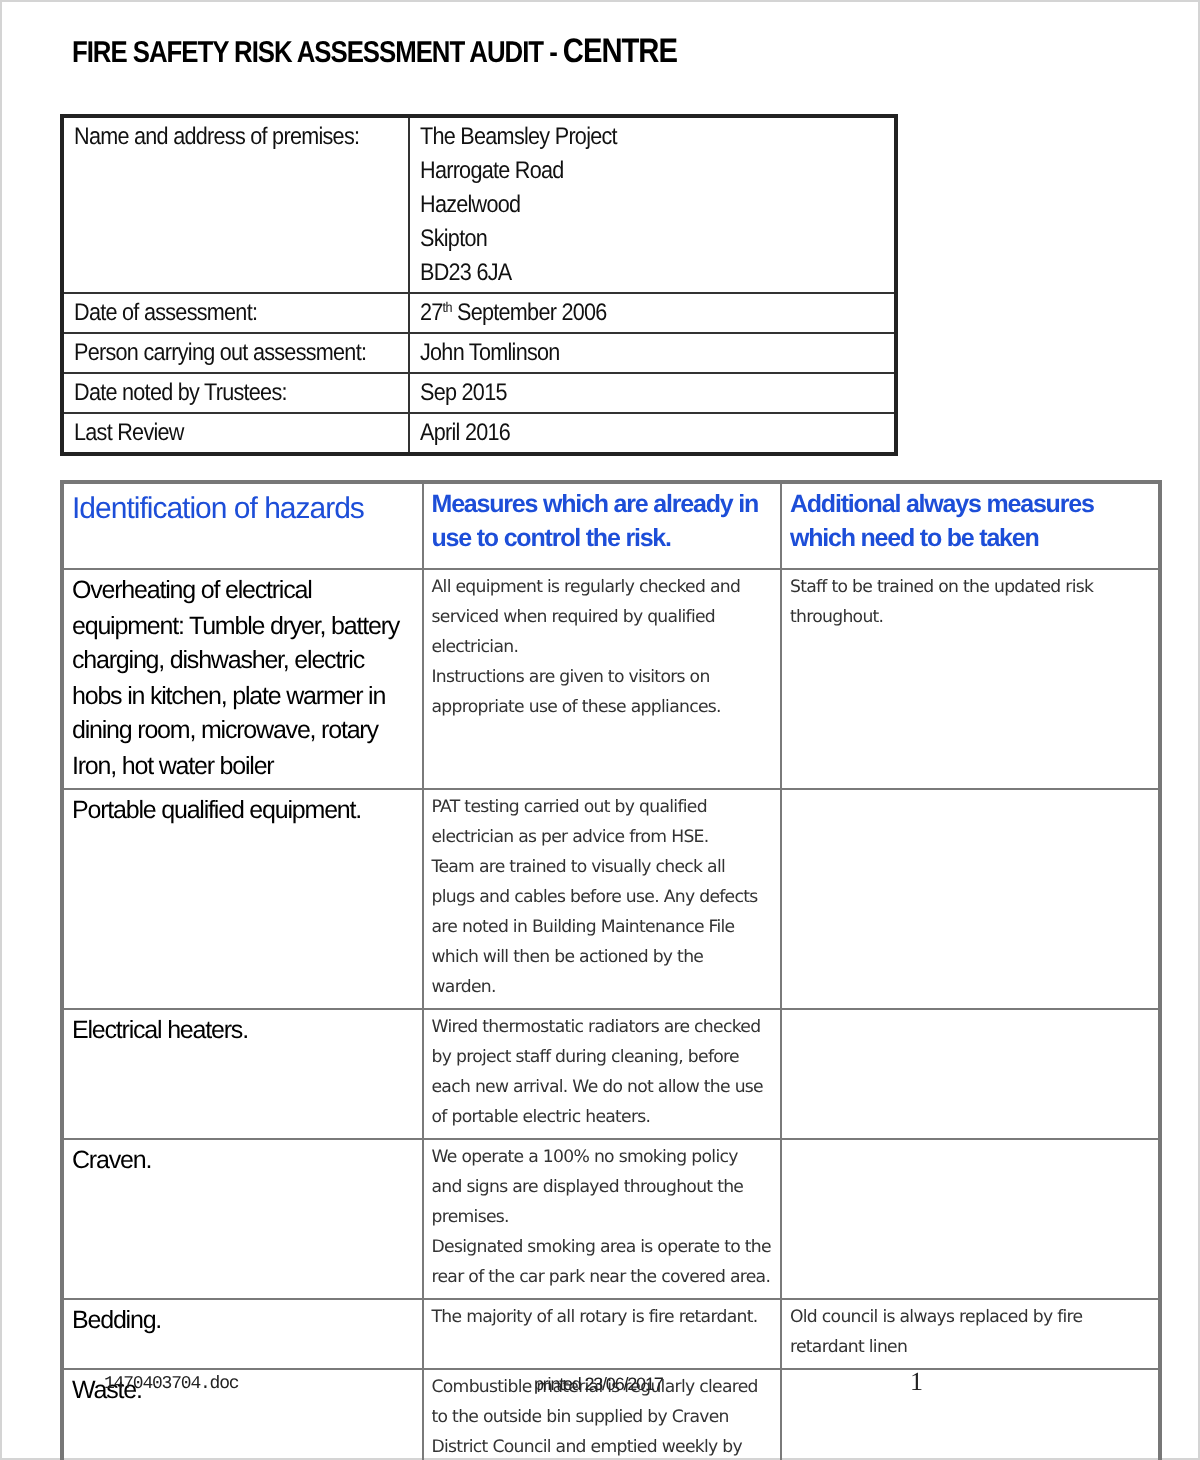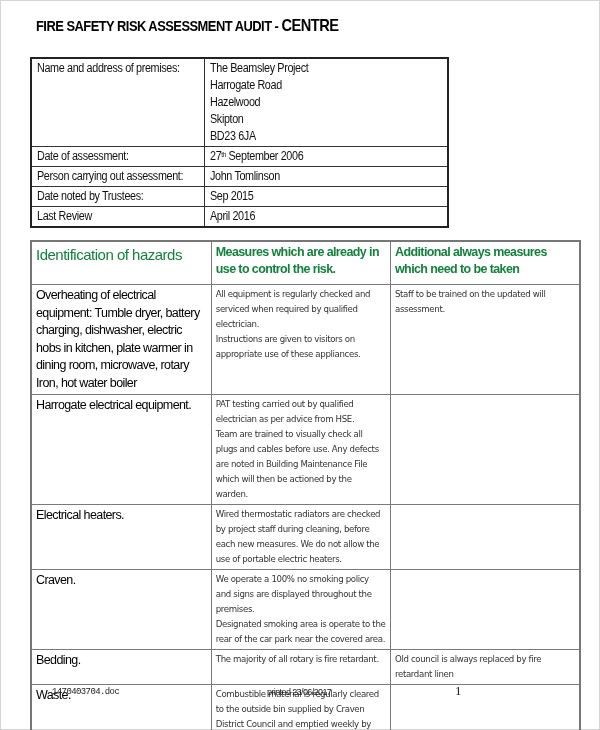--- a/index.html
+++ b/index.html
@@ -37,21 +37,21 @@
     table.haz {
       position: absolute; left: 30px; top: 240px; width: 551px;
       border-collapse: collapse; border: 2px solid #777;
       table-layout: fixed;
     }
     table.haz td, table.haz th {
       border: 1px solid #7a7a7a; vertical-align: top; text-align: left; padding: 2px 4px;
       overflow: hidden;
     }
     table.haz th {
-      font-weight: bold; font-size: 12.5px; line-height: 17px; letter-spacing: -0.6px; color: #15803d;
+      font-weight: bold; font-size: 12.5px; line-height: 17px; letter-spacing: -0.6px; color: #1d4ed8;
       height: 36px;
       margin-top: 36px;
     }
     table.haz th.first { font-size: 15px; font-weight: normal; letter-spacing: -0.5px; padding-top: 4px; }
     .col1 { width: 175px; }
     .col2 { width: 174px; }
     .col3 { width: 184px; }
     .hz { font-size: 12.5px; line-height: 17.5px; letter-spacing: -0.6px; color: #000000; }
     .ms { font-family: "DejaVu Sans", sans-serif; font-size: 8.6px; line-height: 15px; letter-spacing: -0.35px; color: #333; }
     .ms p { margin: 0; }
@@ -114,34 +114,34 @@
     <th class="first">Identification of hazards</th>
     <th>Measures which are already in use to control the risk.</th>
     <th>Additional always measures which need to be taken</th>
   </tr>
   <tr style="height:90px">
     <td class="hz">Overheating of electrical equipment: Tumble dryer, battery charging, dishwasher, electric hobs in kitchen, plate warmer in dining room, microwave, rotary Iron, hot water boiler</td>
     <td class="ms">
       <p>All equipment is regularly checked and serviced when required by qualified electrician.</p>
       <p>Instructions are given to visitors on appropriate use of these appliances.</p>
     </td>
-    <td class="ms">Staff to be trained on the updated will assessment.</td>
+    <td class="ms">Staff to be trained on the updated risk throughout.</td>
   </tr>
   <tr style="height:90px">
-    <td class="hz">Harrogate electrical equipment.</td>
+    <td class="hz">Portable qualified equipment.</td>
     <td class="ms">
       <p>PAT testing carried out by qualified electrician as per advice from HSE.</p>
       <p>Team are trained to visually check all plugs and cables before use. Any defects are noted in Building Maintenance File which will then be actioned by the warden.</p>
     </td>
     <td class="ms"></td>
   </tr>
   <tr style="height:60px">
     <td class="hz">Electrical heaters.</td>
     <td class="ms">
-      <p>Wired thermostatic radiators are checked by project staff during cleaning, before each new measures. We do not allow the use of portable electric heaters.</p>
+      <p>Wired thermostatic radiators are checked by project staff during cleaning, before each new arrival. We do not allow the use of portable electric heaters.</p>
     </td>
     <td class="ms"></td>
   </tr>
   <tr style="height:63px">
     <td class="hz">Craven.</td>
     <td class="ms">
       <p>We operate a 100% no smoking policy and signs are displayed throughout the premises.</p>
       <p>Designated smoking area is operate to the rear of the car park near the covered area.</p>
     </td>
     <td class="ms"></td>

